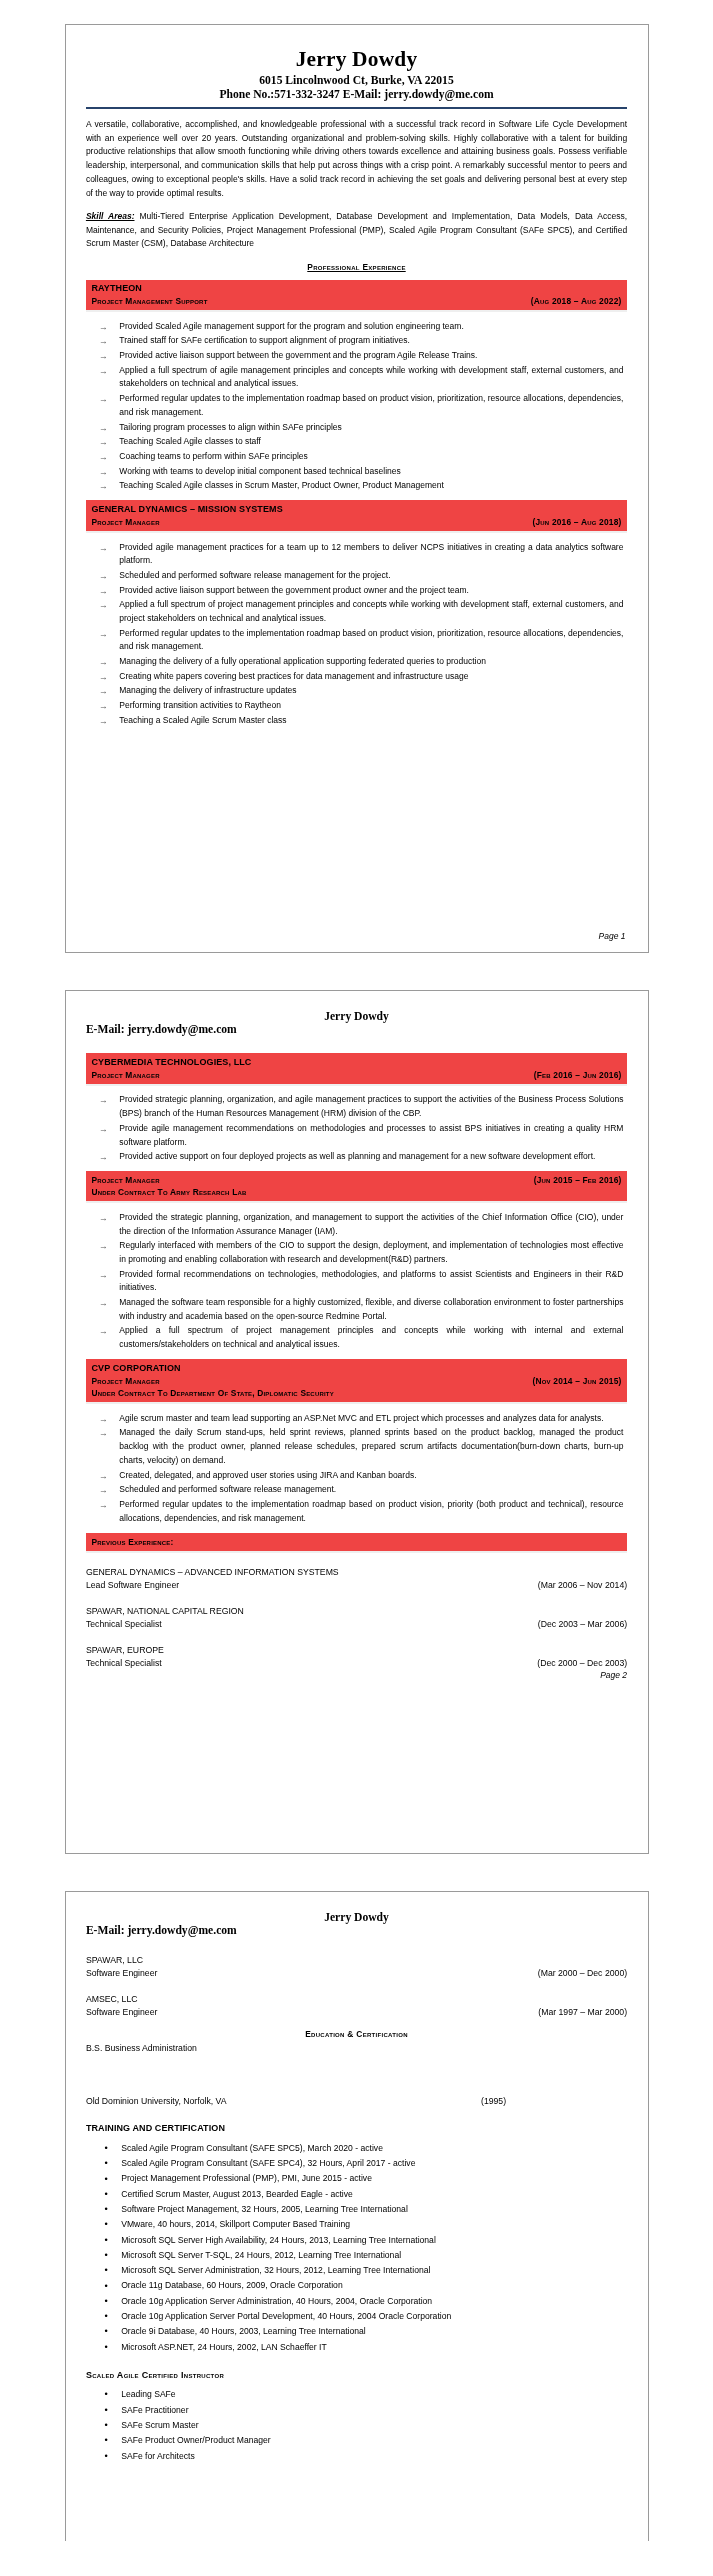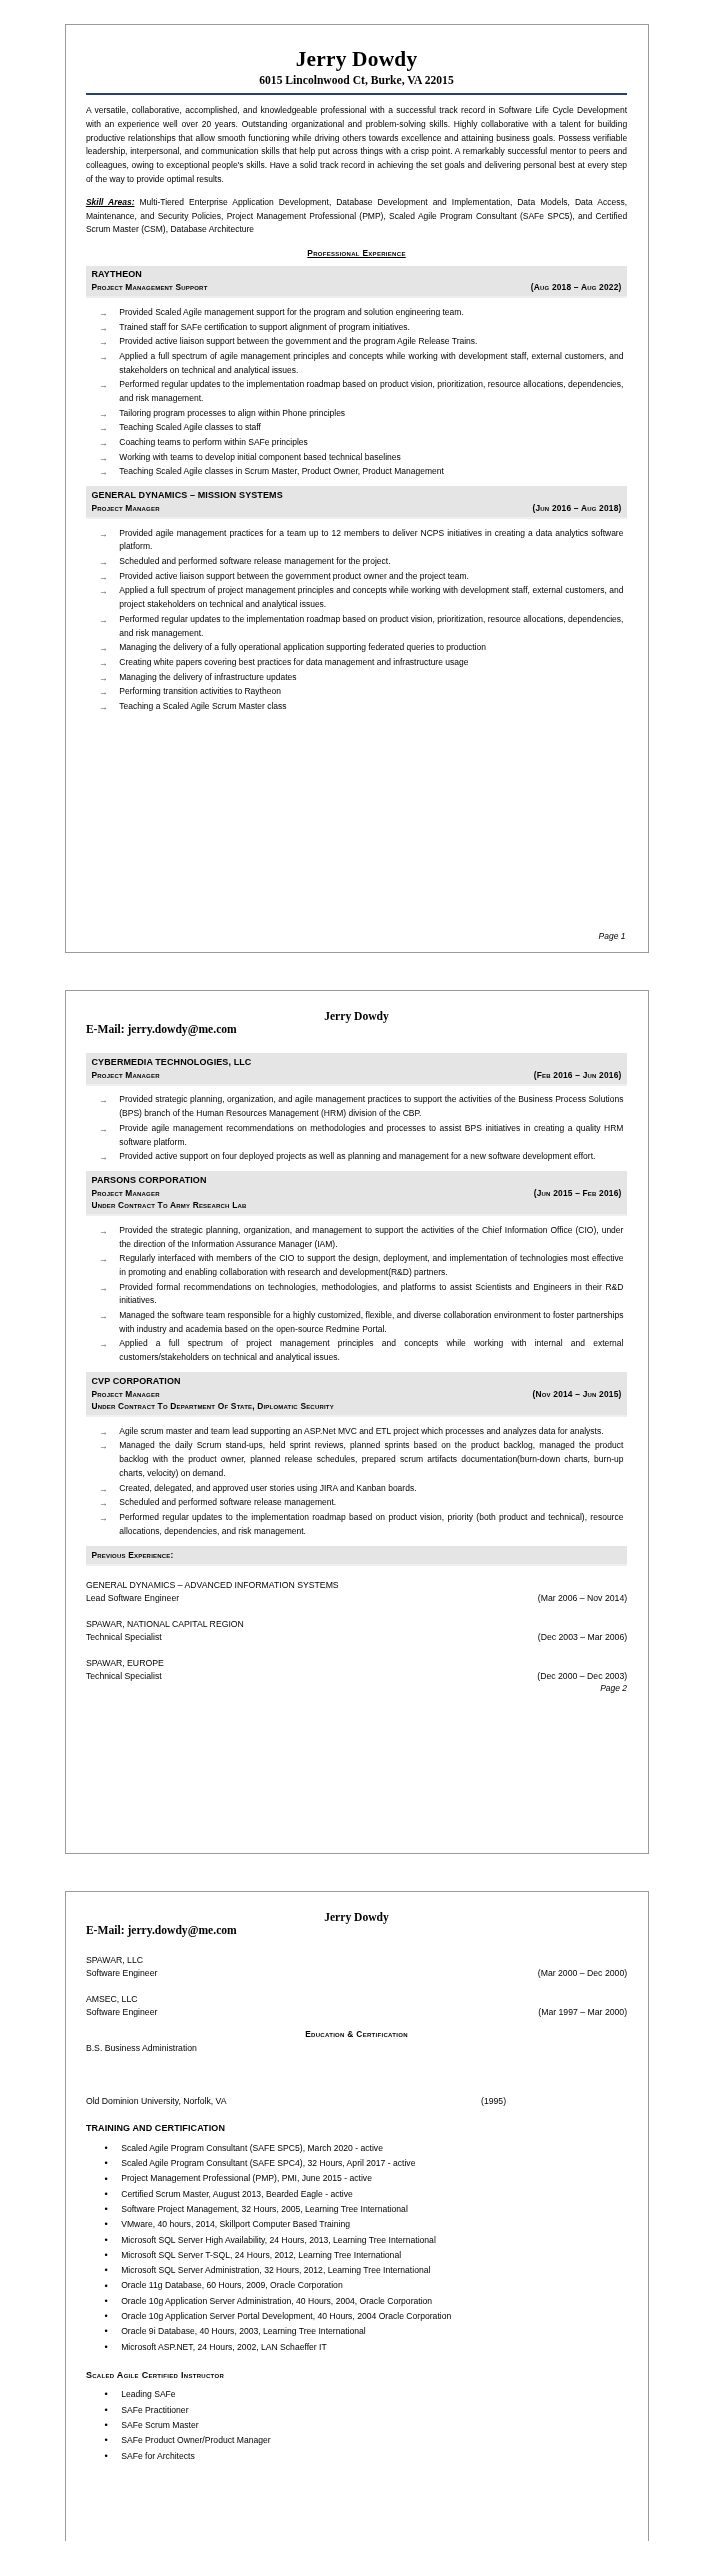--- a/index.html
+++ b/index.html
@@ -96,21 +96,21 @@
     font-variant: small-caps;
     text-transform: capitalize;
     text-decoration: underline;
     letter-spacing: 0.3px;
     margin: 9.3px 0 3.7px 0;
   }
   .center-head.nounder { text-decoration: none; }
 
   
   .job-band {
-    background: #e5e5e5;
+    background: #ef4444;
     border-bottom: 2.8px solid #efefef;
     padding: 2.8px 5.6px 2.8px 5.6px;
     margin: 7.4px 0 7.4px 0;
   }
   .job-company {
     font-size: 9px;
     font-weight: bold;
     letter-spacing: 0.1px;
     line-height: 1.45;
   }
@@ -239,20 +239,21 @@
 </style>
 </head>
 <body>
 
 <div class="doc">
 
   <div class="page p1">
 
     <div class="name-title">Jerry Dowdy</div>
     <div class="addr-line">6015 Lincolnwood Ct, Burke, VA 22015</div>
+    <div class="addr-line">Phone No.:571-332-3247 E-Mail: jerry.dowdy@me.com</div>
     <hr class="head-rule">
 
     <div class="summary">A versatile, collaborative, accomplished, and knowledgeable professional with a successful track record in Software Life Cycle Development with an experience well over 20 years. Outstanding organizational and problem-solving skills. Highly collaborative with a talent for building productive relationships that allow smooth functioning while driving others towards excellence and attaining business goals. Possess verifiable leadership, interpersonal, and communication skills that help put across things with a crisp point. A remarkably successful mentor to peers and colleagues, owing to exceptional people's skills. Have a solid track record in achieving the set goals and delivering personal best at every step of the way to provide optimal results.</div>
 
     <div class="skills">
       <span class="lbl">Skill Areas:</span><span> Multi-Tiered Enterprise Application Development, Database Development and Implementation, Data Models, Data Access, Maintenance, and Security Policies, Project Management Professional (PMP), Scaled Agile Program Consultant (SAFe SPC5), and Certified Scrum Master (CSM), Database Architecture</span>
     </div>
 
     <div class="center-head">Professional Experience</div>
 
@@ -262,21 +263,21 @@
         <span class="job-role">Project Management Support</span>
         <span class="job-dates">(Aug 2018 – Aug 2022)</span>
       </div>
     </div>
     <ul class="arrows">
       <li><span class="arrow">→</span><span>Provided Scaled Agile management support for the program and solution engineering team.</span></li>
       <li><span class="arrow">→</span><span>Trained staff for SAFe certification to support alignment of program initiatives.</span></li>
       <li><span class="arrow">→</span><span>Provided active liaison support between the government and the program Agile Release Trains.</span></li>
       <li><span class="arrow">→</span><span>Applied a full spectrum of agile management principles and concepts while working with development staff, external customers, and stakeholders on technical and analytical issues.</span></li>
       <li><span class="arrow">→</span><span>Performed regular updates to the implementation roadmap based on product vision, prioritization, resource allocations, dependencies, and risk management.</span></li>
-      <li><span class="arrow">→</span><span>Tailoring program processes to align within Phone principles</span></li>
+      <li><span class="arrow">→</span><span>Tailoring program processes to align within SAFe principles</span></li>
       <li><span class="arrow">→</span><span>Teaching Scaled Agile classes to staff</span></li>
       <li><span class="arrow">→</span><span>Coaching teams to perform within SAFe principles</span></li>
       <li><span class="arrow">→</span><span>Working with teams to develop initial component based technical baselines</span></li>
       <li><span class="arrow">→</span><span>Teaching Scaled Agile classes in Scrum Master, Product Owner, Product Management</span></li>
     </ul>
 
     <div class="job-band">
       <div class="job-company">GENERAL DYNAMICS – MISSION SYSTEMS</div>
       <div class="job-row">
         <span class="job-role">Project Manager</span>
@@ -311,21 +312,20 @@
         <span class="job-dates">(Feb 2016 – Jun 2016)</span>
       </div>
     </div>
     <ul class="arrows">
       <li><span class="arrow">→</span><span>Provided strategic planning, organization, and agile management practices to support the activities of the Business Process Solutions (BPS) branch of the Human Resources Management (HRM) division of the CBP.</span></li>
       <li><span class="arrow">→</span><span>Provide agile management recommendations on methodologies and processes to assist BPS initiatives in creating a quality HRM software platform.</span></li>
       <li><span class="arrow">→</span><span>Provided active support on four deployed projects as well as planning and management for a new software development effort.</span></li>
     </ul>
 
     <div class="job-band">
-      <div class="job-company">PARSONS CORPORATION</div>
       <div class="job-row">
         <span class="job-role">Project Manager</span>
         <span class="job-dates">(Jun 2015 – Feb 2016)</span>
       </div>
       <div class="job-contract">Under Contract to Army Research Lab</div>
     </div>
     <ul class="arrows">
       <li><span class="arrow">→</span><span>Provided the strategic planning, organization, and management to support the activities of the Chief Information Office (CIO), under the direction of the Information Assurance Manager (IAM).</span></li>
       <li><span class="arrow">→</span><span>Regularly interfaced with members of the CIO to support the design, deployment, and implementation of technologies most effective in promoting and enabling collaboration with research and development(R&amp;D) partners.</span></li>
       <li><span class="arrow">→</span><span>Provided formal recommendations on technologies, methodologies, and platforms to assist Scientists and Engineers in their R&amp;D initiatives.</span></li>

